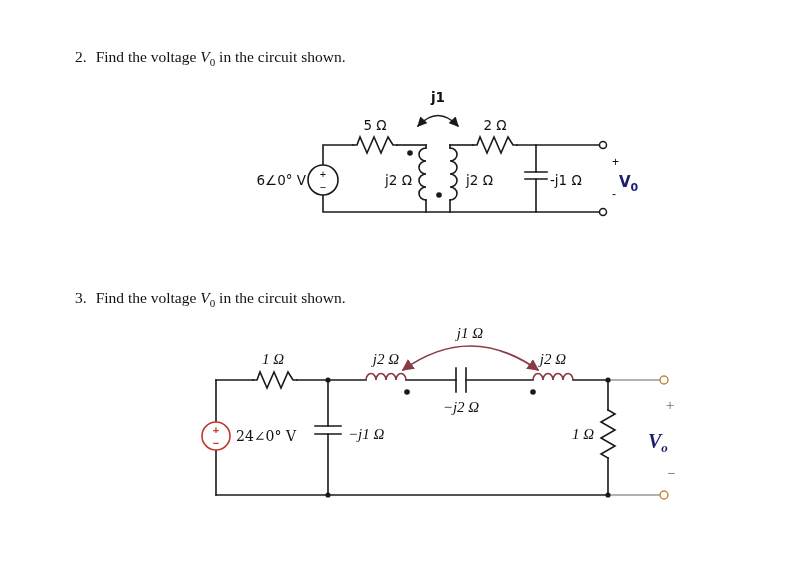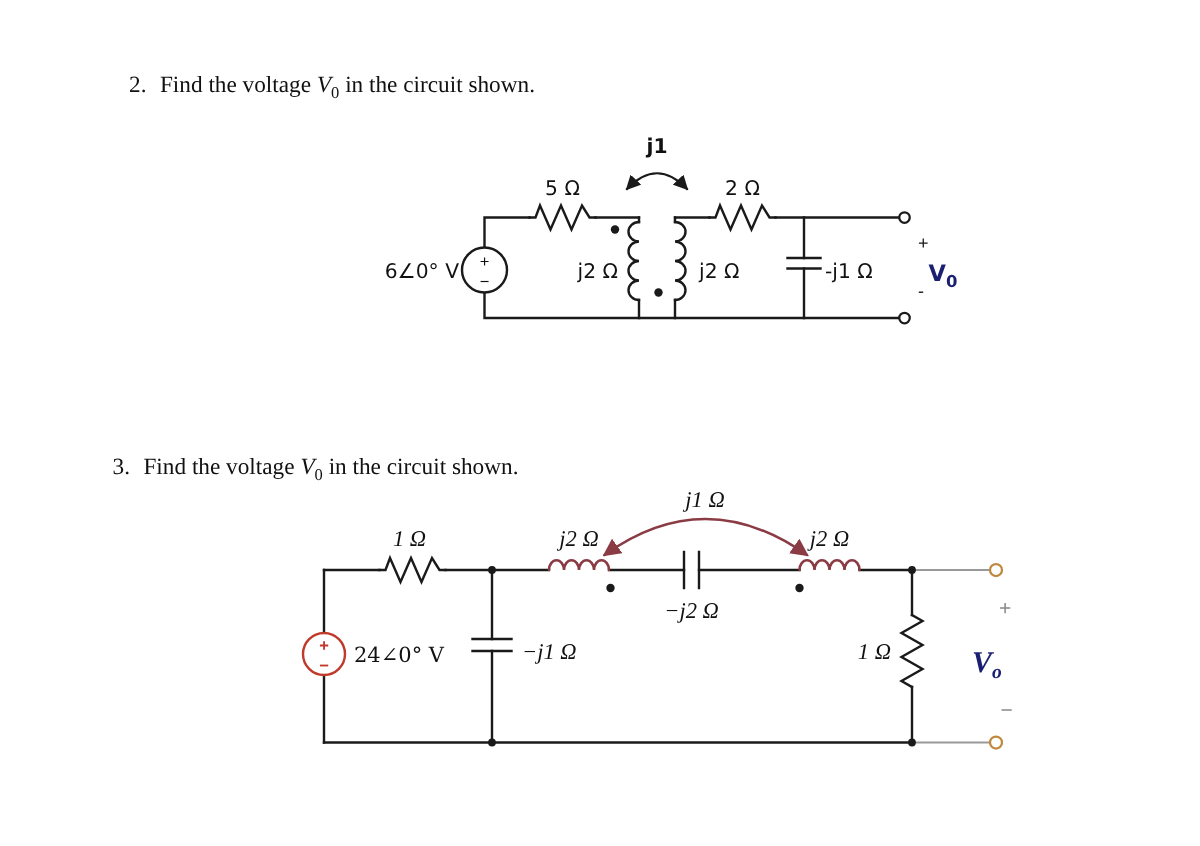--- a/index.html
+++ b/index.html
@@ -24,21 +24,21 @@
   .c3src{font-family:"DejaVu Serif","DejaVu Sans",serif;font-size:14px;fill:#111}
   .c3v{font-family:"Liberation Serif",serif;font-weight:bold;font-style:italic;font-size:20px;fill:var(--vout,#1a1f71)}
   .sgn{font-family:"Liberation Sans",sans-serif;font-size:12px;fill:#111}
   .sgn3{font-family:"Liberation Sans",sans-serif;font-size:14px;fill:#8a8a8a}
   .srcsign2{font-family:"Liberation Sans",sans-serif;font-size:11px;fill:#111}
   .srcsign3{font-family:"Liberation Sans",sans-serif;font-size:11px;font-weight:bold;fill:var(--source3,#c0392b)}
 </style>
 </head>
 <body>
 
-<div class="prob" style="left:86px;top:48px"><span class="num">2.</span><span>Find the voltage </span><i>V</i><sub>0</sub><span> in the circuit shown.</span></div>
+<div class="prob" style="left:75px;top:48px"><span class="num">2.</span><span>Find the voltage </span><i>V</i><sub>0</sub><span> in the circuit shown.</span></div>
 
 <svg class="circuit" style="left:278px;top:88px" width="360" height="145" viewBox="0 0 360 145">
   <defs>
     <marker id="ah2" viewBox="0 0 8 8" refX="7" refY="4" markerWidth="7" markerHeight="7" orient="auto-start-reverse">
       <path d="M0,0 L8,4 L0,8 z" fill="var(--wire,#1a1a1a)"></path>
     </marker>
     <marker id="ah3" viewBox="0 0 8 8" refX="7" refY="4" markerWidth="7" markerHeight="7" orient="auto-start-reverse">
       <path d="M0,0 L8,4 L0,8 z" fill="var(--coil3,#8a3b44)"></path>
     </marker>
   </defs>
@@ -89,21 +89,21 @@
 
   <g>
     <circle class="term2" cx="325" cy="57" r="3.5"></circle>
     <circle class="term2" cx="325" cy="124" r="3.5"></circle>
     <text class="sgn" x="334" y="78">+</text>
     <text class="sgn" x="334" y="110">-</text>
     <text class="c2v" x="341" y="99"><tspan>V</tspan><tspan dy="4" font-size="11">0</tspan></text>
   </g>
 </svg>
 
-<div class="prob" style="left:75px;top:303px"><span class="num">3.</span><span>Find the voltage </span><i>V</i><sub>0</sub><span> in the circuit shown.</span></div>
+<div class="prob" style="left:75px;top:289px"><span class="num">3.</span><span>Find the voltage </span><i>V</i><sub>0</sub><span> in the circuit shown.</span></div>
 
 <svg class="circuit" style="left:198px;top:318px" width="500" height="195" viewBox="0 0 500 195">
 
   <g>
     <path class="wire" d="M18,62 H55"></path>
     <path class="wire" d="M99,62 H168"></path>
     <path class="wire" d="M208,62 H258"></path>
     <path class="wire" d="M268,62 H335"></path>
     <path class="wire" d="M375,62 H410"></path>
     <path class="wire" d="M18,62 V104 M18,132 V177"></path>

